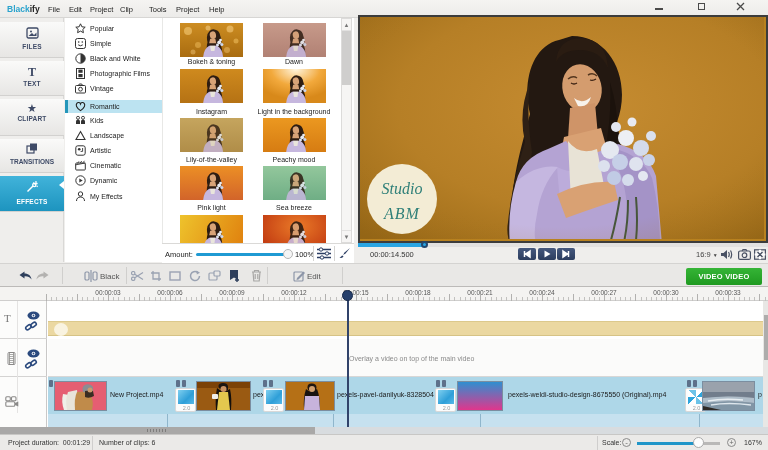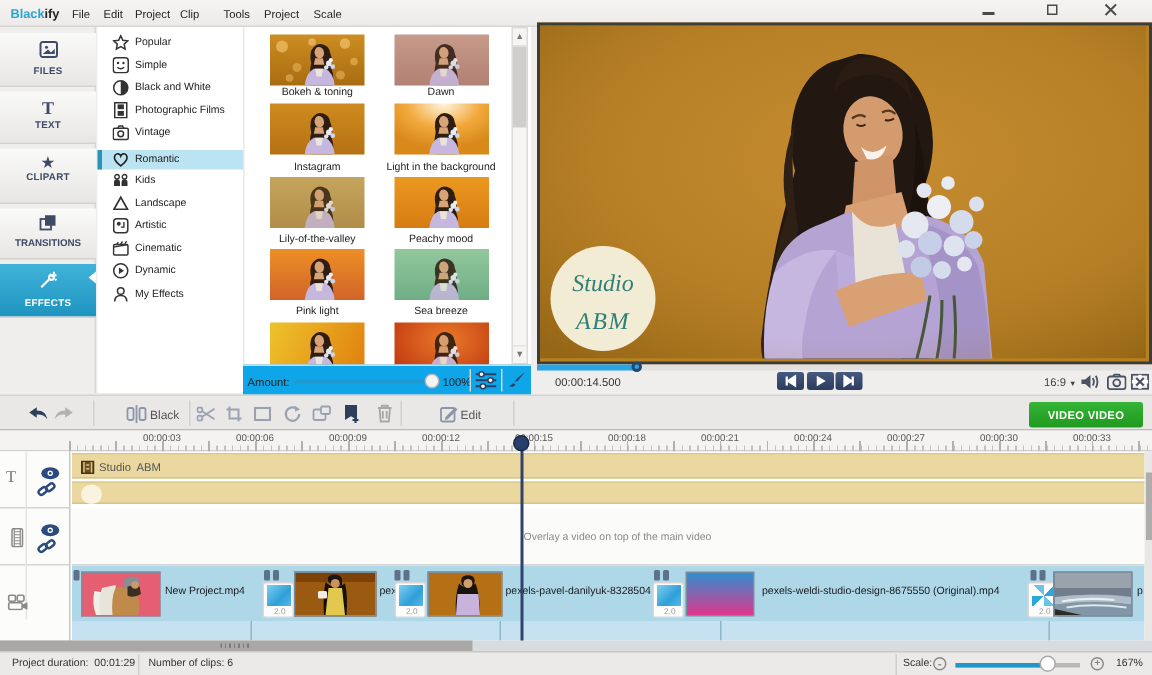--- a/index.html
+++ b/index.html
@@ -24,21 +24,21 @@
 .cat.sel .ic{left:7px}
 .cat.sel .ct{left:22px}
 
 #thumbs{position:absolute;left:162px;top:18px;width:192px;height:244px;background:#fff;border-left:1px solid #e8e8e6}
 .th{position:absolute;width:63px;height:34px;overflow:hidden}
 .thl{position:absolute;width:80px;font-size:7px;color:#222;text-align:center}
 
 #escroll{position:absolute;left:341px;top:18px;width:11px;height:225px;background:#f6f5f4;border:1px solid #dcdbda}
 #ethumb{position:absolute;left:342px;top:31px;width:9px;height:54px;background:#cfcecd}
 
-#amount{position:absolute;left:162px;top:243px;width:192px;height:35px;background:#0ea5e9;border-top:1px solid #dad9d7;font-size:7.5px;color:#222}
+#amount{position:absolute;left:162px;top:243px;width:192px;height:35px;background:#ffffff;border-top:1px solid #dad9d7;font-size:7.5px;color:#222}
 
 #preview{position:absolute;left:354px;top:18px;width:414px;height:244px;background:#efeeec}
 #video{position:absolute;left:4px;top:-3px;width:410px;height:228px;background:#b8811f;border:2px solid #3c3c3c}
 #progress{position:absolute;left:4px;top:225px;width:410px;height:4px;background:#e2e1e0}
 #progfill{position:absolute;left:0;top:0;width:66px;height:4px;background:#29a5e3}
 #progknob{position:absolute;left:63px;top:-2px;width:7px;height:7px;border-radius:50%;background:#29a5e3;border:2px solid #22476e}
 #pctrl{position:absolute;left:0;top:229px;width:414px;height:15px;font-size:7.5px;color:#333}
 .pbtn{position:absolute;top:1px;width:18px;height:12px;background:linear-gradient(#45587e,#2c3d5e);border-radius:2px;color:#fff}
 
 #toolbar{position:absolute;left:0;top:263px;width:768px;height:24px;background:#e9e8e6;border-top:1px solid #d4d3d1;border-bottom:1px solid #bcbab8}
@@ -75,21 +75,21 @@
 <div id="app">
 
 <div id="menubar">
   <div id="logo"><b>Black</b>ify</div>
   <div class="mi" style="left:48px">File</div>
   <div class="mi" style="left:69px">Edit</div>
   <div class="mi" style="left:90px">Project</div>
   <div class="mi" style="left:120px">Clip</div>
   <div class="mi" style="left:149px">Tools</div>
   <div class="mi" style="left:176px">Project</div>
-  <div class="mi" style="left:209px">Scale</div>
+  <div class="mi" style="left:209px">Help</div>
   <div style="position:absolute;left:655px;top:8px;width:8px;height:1.5px;background:#4a4a4a"></div>
   <div style="position:absolute;left:698px;top:3px;width:7px;height:7px;border:1.3px solid #4a4a4a"></div>
   <svg style="position:absolute;left:736px;top:2px" width="9" height="9" viewBox="0 0 9 9">
         <path d="M1 1 L8 8 M8 1 L1 8" stroke="#4a4a4a" stroke-width="1.3"></path>
       </svg>
 </div>
 
 <div id="sidebar"></div>
 <div class="tab" style="top:22px;height:36px">
   <svg width="13" height="12" style="margin-top:5px" viewBox="0 0 13 12">
@@ -523,28 +523,20 @@
     <svg style="position:absolute;left:5px;top:95px" width="14" height="11" viewBox="0 0 14 11">
           <g fill="none" stroke="#8a8988" stroke-width="1.1">
             <rect x="0.8" y="0.8" width="4.5" height="4" rx="1"></rect>
             <rect x="6.5" y="0.8" width="4.5" height="4" rx="1"></rect>
             <rect x="0.8" y="5.8" width="9" height="4.5" rx="1"></rect>
             <path d="M10 7 L13.3 5.5 V10.5 L10 9 Z" fill="#8a8988" stroke="none"></path>
           </g>
         </svg>
   </div>
 
-  <div class="tanbar" style="top:1px;height:17px">
-    <svg style="position:absolute;left:6px;top:4px" width="9" height="9" viewBox="0 0 9 9">
-          <rect x="0.5" y="0.5" width="8" height="8" fill="#6b4e23" stroke="#4a3415" stroke-width="1"></rect>
-          <path d="M2 1 V8 M7 1 V8" stroke="#d9c38a" stroke-width="1"></path>
-          <path d="M3.5 3 H5.5 M3.5 5.5 H5.5" stroke="#d9c38a" stroke-width="1"></path>
-        </svg>
-    <div style="position:absolute;left:18px;top:4px;font-size:7.5px;color:#555">Studio&nbsp; ABM</div>
-  </div>
   <div class="tanbar" style="top:19.5px;height:15.5px">
     <div style="position:absolute;left:6px;top:1px;width:14px;height:13px;border-radius:50%;background:#f9f3e0"></div>
   </div>
 
   <div id="track2">
         <div style="position:absolute;left:301px;top:16px">Overlay a video on top of the main video</div>
       </div>
 
   <div id="track3"></div>
   <div id="strip">

